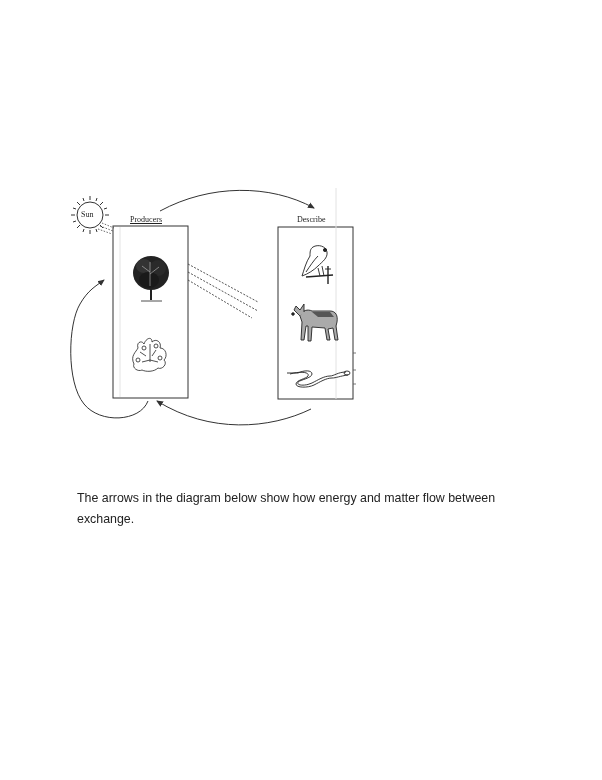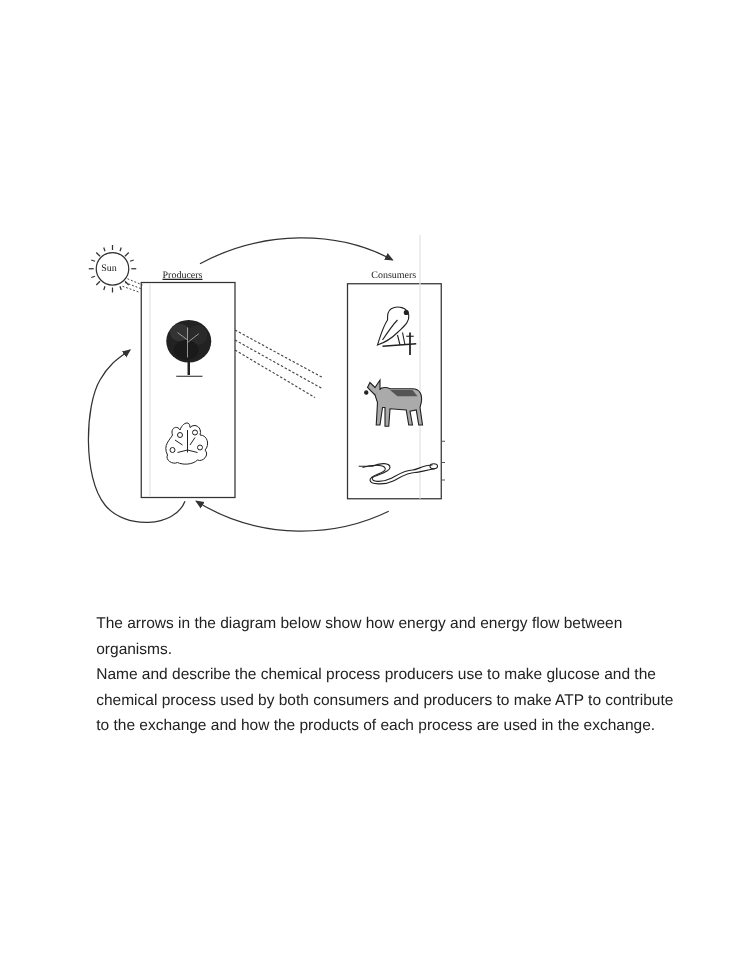--- a/index.html
+++ b/index.html
@@ -167,19 +167,18 @@
 
     <path d="M160,207 C210,180 270,180 314,204" fill="none" stroke="#333" stroke-width="1" marker-end="url(#arrowhead)"></path>
 
     <path d="M311,405 C270,425 210,430 157,397" fill="none" stroke="#333" stroke-width="1" marker-end="url(#arrowhead)"></path>
 
     <path d="M148,397 C140,418 100,420 84,400 C66,378 68,320 80,300 C88,286 96,282 104,276" fill="none" stroke="#333" stroke-width="1" marker-end="url(#arrowhead)"></path>
   </svg>
 
   <span class="label sun-label">Sun</span>
   <span class="label producers-label">Producers</span>
-  <span class="label consumers-label">Consumers</span>
+  <span class="label consumers-label">Describe</span>
 </div>
 
 <div class="text-block">
-  <p>The arrows in the diagram below show how energy and energy flow between organisms.</p>
-  <p>Name and describe the chemical process producers use to make glucose and the chemical process used by both consumers and producers to make ATP to contribute to the exchange and how the products of each process are used in the exchange.</p>
+  <p>The arrows in the diagram below show how energy and matter flow between exchange.</p>
 </div>
 
 </body></html>

